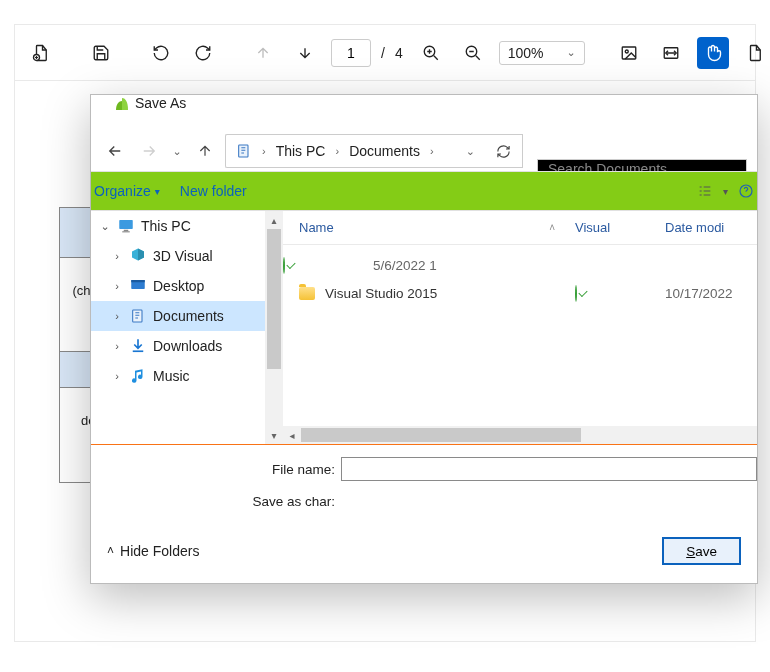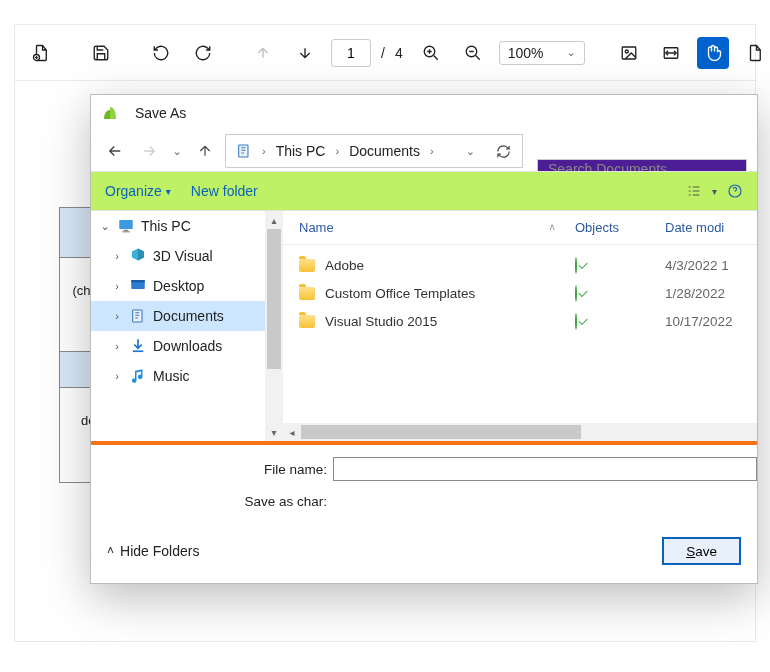--- a/index.html
+++ b/index.html
@@ -71,21 +71,21 @@
     position: absolute;
     left: 90px; top: 94px;
     width: 668px;
     height: 490px;
     background: #fff;
     border: 1px solid #bbb;
     box-shadow: 0 14px 44px rgba(0,0,0,.26);
     display: flex; flex-direction: column;
   }
   .titlebar {
-    height: 36px; display: flex; align-items: center; gap: 16px; padding: 0 10px;
+    height: 36px; display: flex; gap: 4px; padding: 0 22px;
   }
   .titlebar-title { font-size: 14px; color: #222; }
 
   .navrow {
     height: 40px; display: flex; align-items: center; gap: 6px; padding: 0 10px;
   }
   .nav-btn, .refresh-btn {
     width: 28px; height: 28px; display: flex; align-items: center; justify-content: center;
     color: #666; border-radius: 3px; cursor: pointer;
   }
@@ -94,26 +94,26 @@
     flex: 1; height: 34px; border: 1px solid #ccc; border-radius: 2px;
     display: flex; align-items: center; gap: 4px; padding: 0 4px; background: #fff;
   }
   .bc-item { display: flex; align-items: center; gap: 4px; padding: 0 6px; height: 26px; cursor: pointer; }
   .bc-chevron { color: #666; font-size: 11px; }
   .refresh-box {
     width: 38px; height: 34px; border: 1px solid #ccc; border-left: none; display: flex; align-items: center; justify-content: center; background: #fff;
   }
   .search-box {
     flex: 0 0 210px; height: 20px; border: 1px solid #ccc; margin-left: 8px;
-    display: flex; align-items: center; padding: 0 10px; background: #4c1d95; color: #888; margin-top: 36px;
+    display: flex; align-items: center; padding: 0 10px; background: #000000; color: #888; margin-top: 36px;
   }
 
   .commandbar {
     height: 40px; display: flex; align-items: center; justify-content: space-between;
-    padding: 0 14px; background: #bef264; border-top: 1px solid #e1e1e1; border-bottom: 1px solid #e1e1e1;
+    padding: 0 3px; background: #84cc16; border-top: 1px solid #e1e1e1; border-bottom: 1px solid #e1e1e1;
   }
   .cmd-left { display: flex; gap: 20px; }
   .cmd-link { color: #0b62bd; cursor: pointer; display: flex; align-items: center; gap: 4px; }
   .cmd-right { display: flex; gap: 10px; align-items: center; color: #555; }
 
   .body-split { flex: 1; display: flex; min-height: 0; }
 
   .sidebar { width: 192px; position: relative; background: #fff; }
   .sidebar-scroll { position: absolute; inset: 0 18px 0 0; overflow: hidden; }
   .sb-track { position: absolute; right: 0; top: 0; bottom: 0; width: 18px; background: #f1f1f1; }
@@ -146,21 +146,21 @@
     width: 16px; height: 16px; border: 1.6px solid #3aa03a; border-radius: 50%; position: relative;
   }
   .status-ok::after {
     content: ""; position: absolute; left: 3px; top: 4px; width: 7px; height: 4px;
     border-left: 1.6px solid #3aa03a; border-bottom: 1.6px solid #3aa03a; transform: rotate(-45deg);
   }
   .hscroll { position: absolute; left: 0; right: 0; bottom: 0; height: 18px; background: #f1f1f1; display: flex; align-items: center; }
   .hscroll .harrow { width: 18px; height: 18px; display: flex; align-items: center; justify-content: center; font-size: 10px; color: #666; }
   .hscroll .hthumb { height: 14px; background: #c9c9c9; }
 
-  .form-area { border-top: 4px solid #f97316; padding: 10px 0 0 0; }
+  .form-area { border-top: 1px solid #f97316; padding: 10px 0 0 8px; }
   .form-row { display: flex; align-items: center; height: 28px; margin-bottom: 4px; }
   .form-label { width: 242px; text-align: right; padding-right: 6px; font-size: 13.5px; }
   .form-field {
     flex: 1; height: 24px; border: 1px solid #8a8a8a; background: #fff; padding: 0 6px; font-size: 13.5px;
   }
   .form-field.shaded { background: #eee; display: flex; align-items: center; }
 
   .footer {
     height: 64px; display: flex; align-items: center; justify-content: space-between;
     padding: 0 16px;
@@ -448,39 +448,27 @@
         <div class="sb-arrow" style="bottom:0;">▾</div>
       </div>
     </div>
 
     <div class="filelist">
       <div class="fl-head">
         <div class="col-name">
           <span>Name</span>
           <span style="color:#888;font-size:10px;margin-left:auto;margin-right:20px;">˄</span>
         </div>
-        <div class="col-status">Objects</div>
+        <div class="col-status">Visual</div>
         <div class="col-date">Date modi</div>
       </div>
       <div id="file-rows" style="padding-top:6px;">
           <div class="fl-row">
-            <div class="col-name">
-              <span class="folder-ico"></span>
-              <span>Adobe</span>
-            </div>
             <div class="col-status"><span class="status-ok"></span></div>
-            <div class="col-date">4/3/2022 1</div>
-          </div>
-          <div class="fl-row">
-            <div class="col-name">
-              <span class="folder-ico"></span>
-              <span>Custom Office Templates</span>
-            </div>
-            <div class="col-status"><span class="status-ok"></span></div>
-            <div class="col-date">1/28/2022</div>
+            <div class="col-date">5/6/2022 1</div>
           </div>
           <div class="fl-row">
             <div class="col-name">
               <span class="folder-ico"></span>
               <span>Visual Studio 2015</span>
             </div>
             <div class="col-status"><span class="status-ok"></span></div>
             <div class="col-date">10/17/2022</div>
           </div>
         </div>

